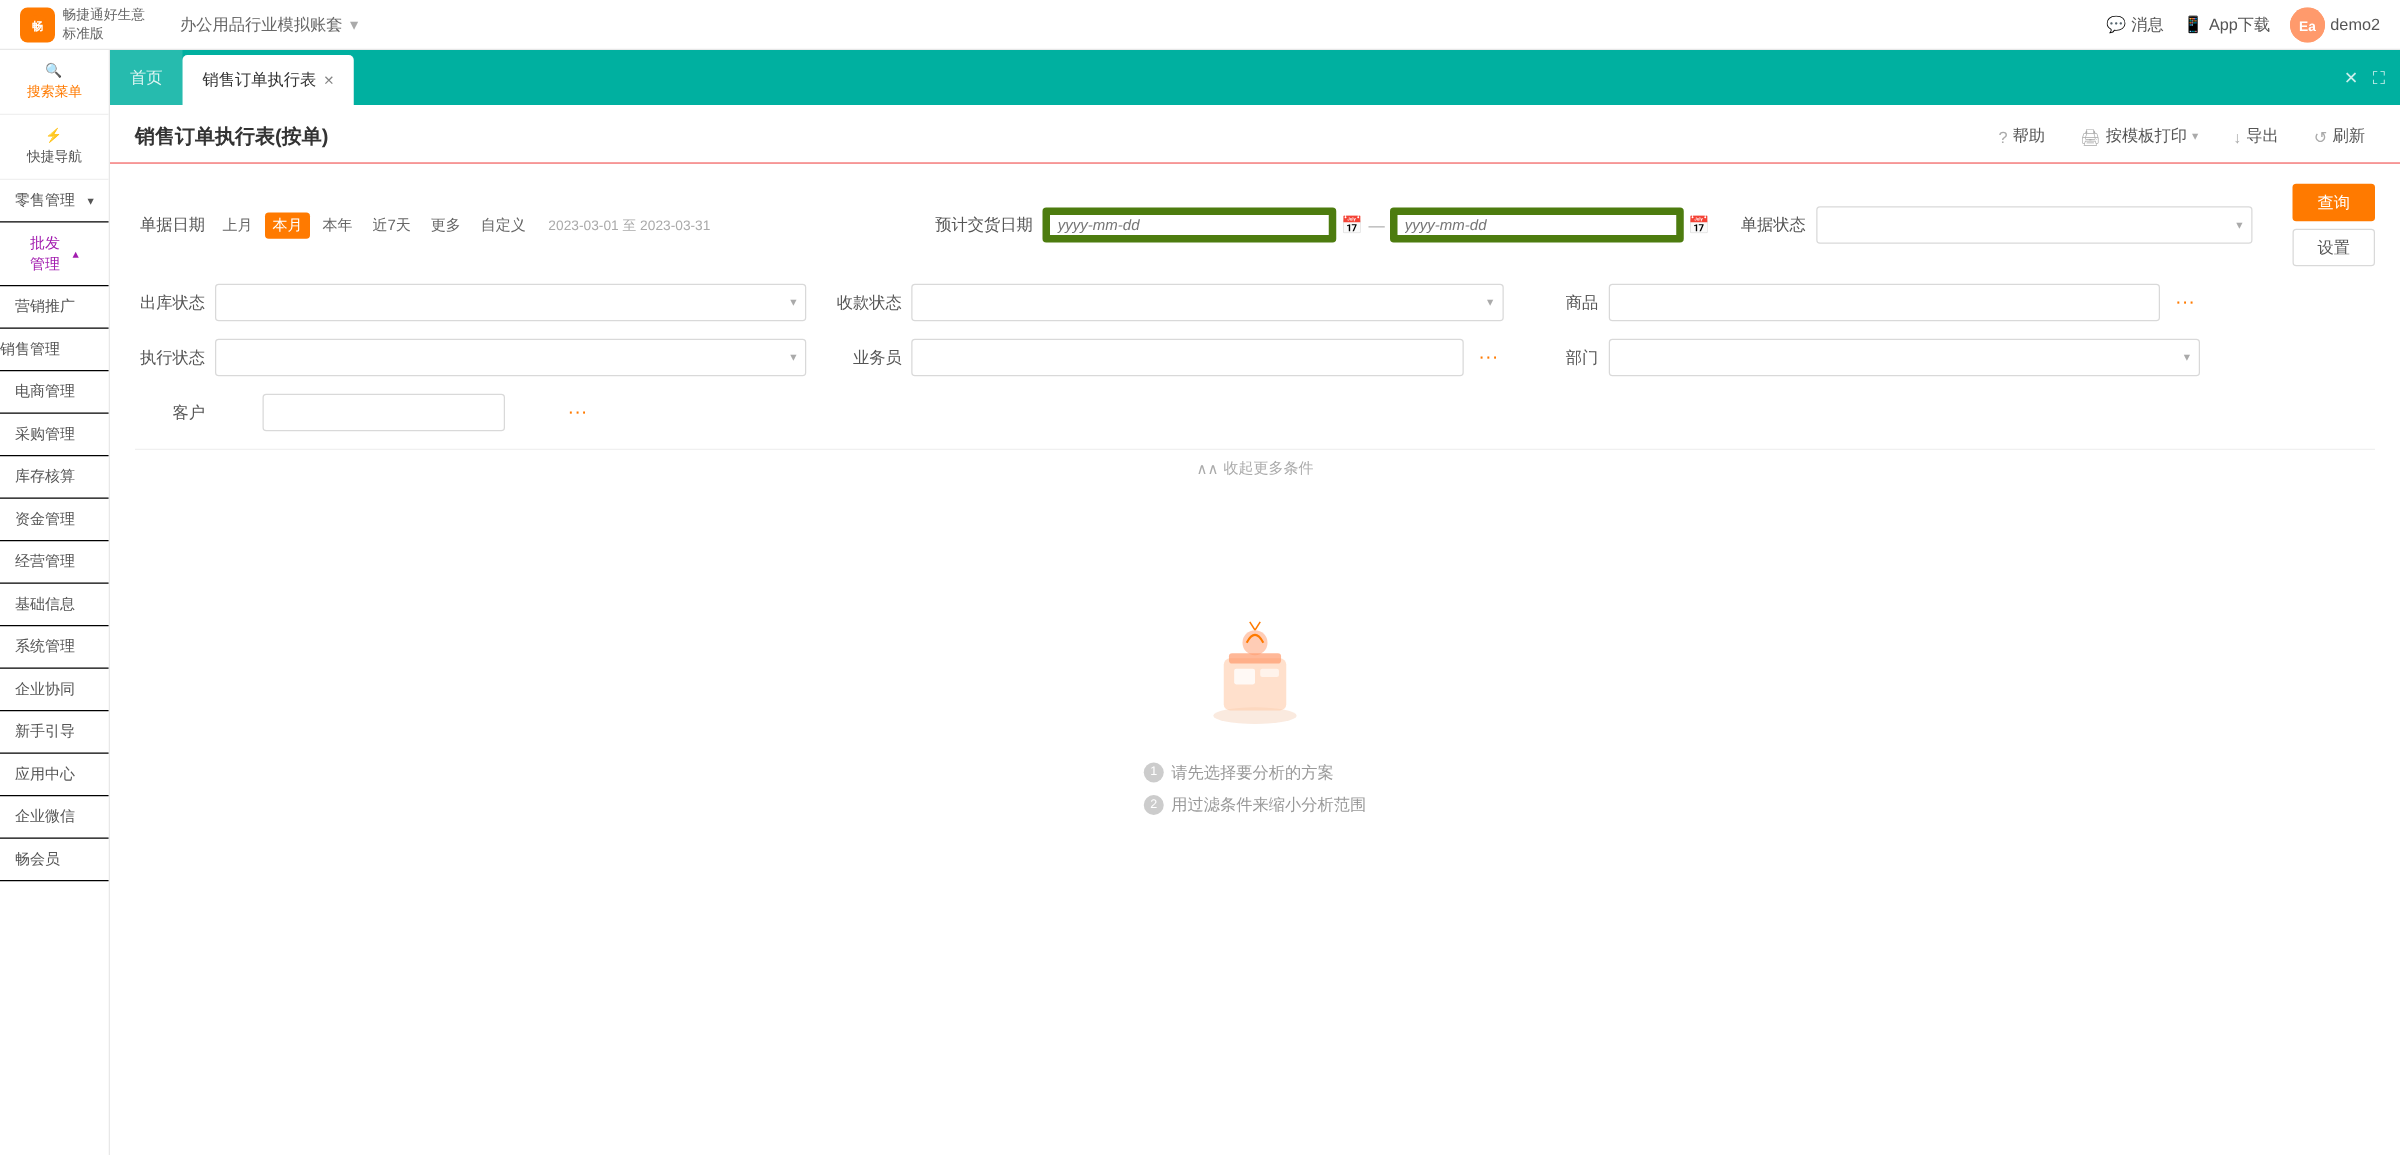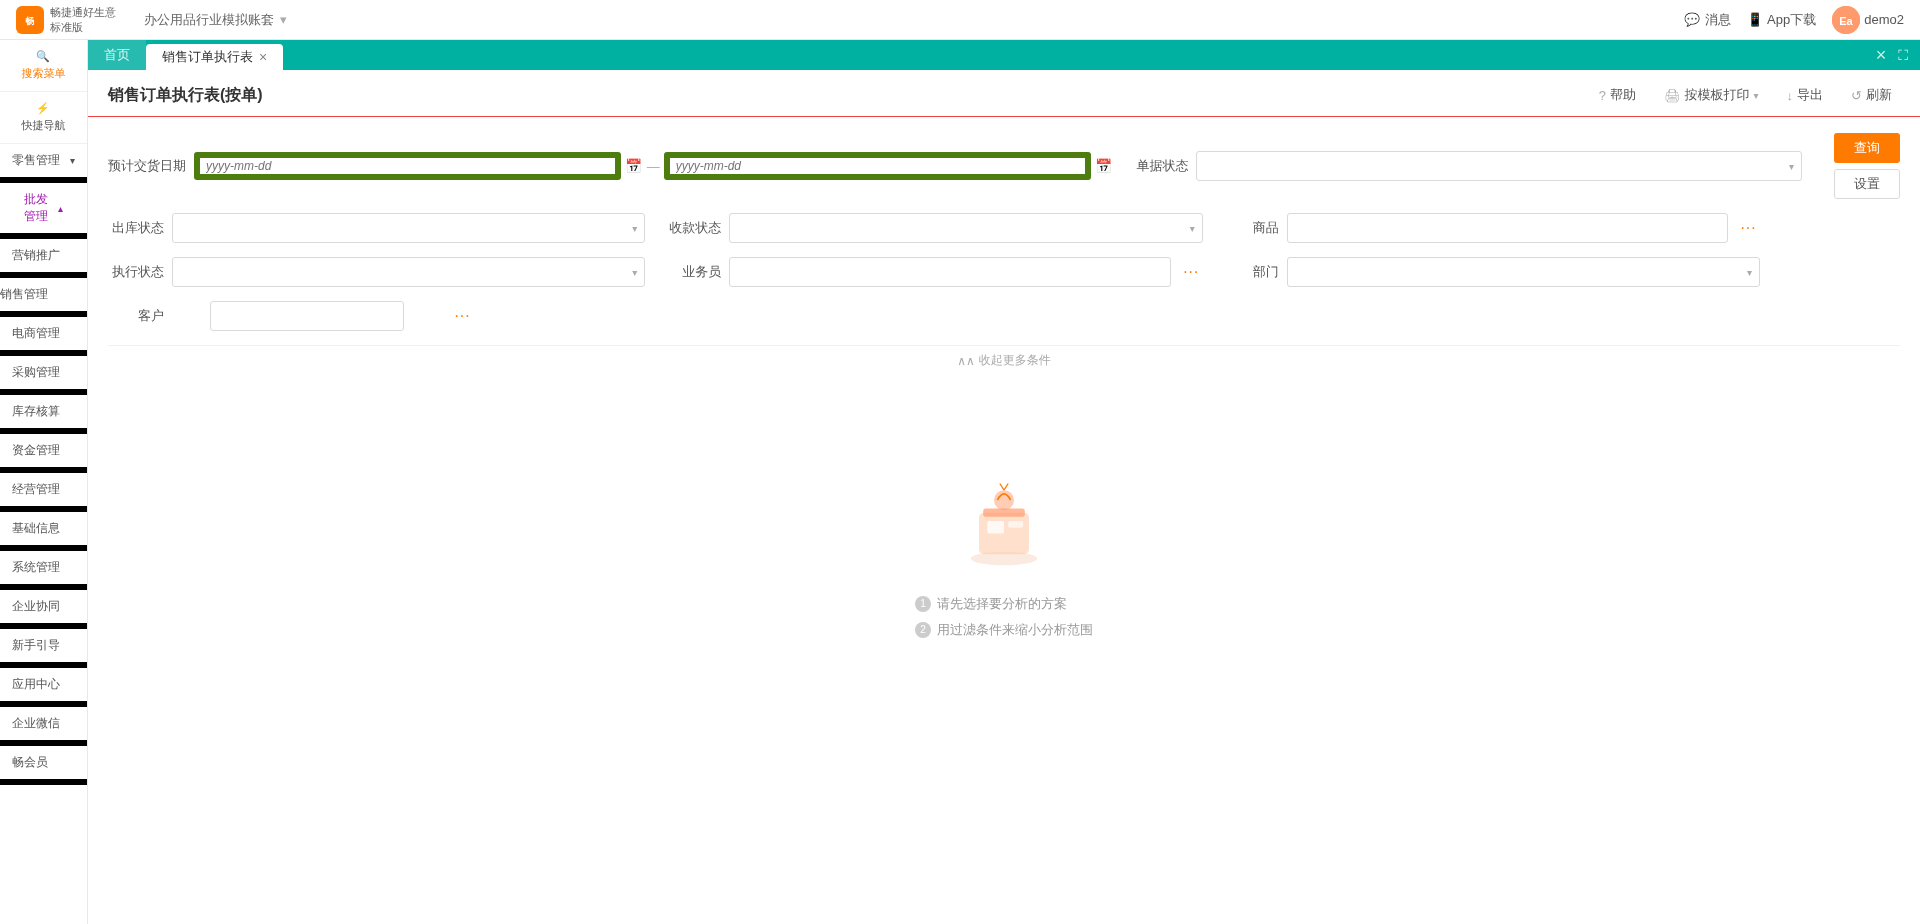--- a/index.html
+++ b/index.html
@@ -106,40 +106,40 @@
       gap: 3px;
     }
     .sidebar-section {
       display: flex;
       align-items: center;
       justify-content: space-between;
       padding: 8px 10px;
       cursor: pointer;
       font-size: 13px;
       color: #555;
-      border-bottom: 6px solid #000000;
+      border-bottom: 1px solid #000000;
     }
     .sidebar-section.active { color: #ff7a00; }
     .sidebar-section .arrow { font-size: 10px; }
 
     
     .content-area {
       flex: 1;
       display: flex;
       flex-direction: column;
       overflow: hidden;
       background: #f0f2f5;
     }
 
     
     .tab-bar {
       background: #00b0a0;
       display: flex;
       align-items: stretch;
-      height: 30px;
+      height: 44px;
       flex-shrink: 0;
     }
     .tab-item {
       display: flex;
       align-items: center;
       padding: 0 16px;
       font-size: 13px;
       cursor: pointer;
       color: rgba(255,255,255,0.85);
       gap: 6px;
@@ -605,20 +605,32 @@
         </div>
       </div>
 
       <div class="filter-panel">
 
 
         <div class="filter-form">
 
           <div class="filter-row">
 
+            <div class="filter-field" style="flex:1.5;">
+              <span class="filter-label">单据日期</span>
+              <div class="date-tabs">
+                <span class="date-tab">上月</span>
+                <span class="date-tab active">本月</span>
+                <span class="date-tab">本年</span>
+                <span class="date-tab">近7天</span>
+                <span class="date-tab">更多</span>
+                <span class="date-tab">自定义</span>
+              </div>
+              <div style="font-size:11px;color:#aaa;white-space:nowrap;">2023-03-01 至 2023-03-31</div>
+            </div>
 
             <div class="filter-field" style="flex:1.5;">
               <span class="filter-label">预计交货日期</span>
               <div class="date-input-wrap">
                 <input class="date-input" placeholder="yyyy-mm-dd" type="text" style="">
                 <span class="date-icon">📅</span>
                 <span class="date-sep">—</span>
                 <input class="date-input" placeholder="yyyy-mm-dd" type="text" style="">
                 <span class="date-icon">📅</span>
               </div>

